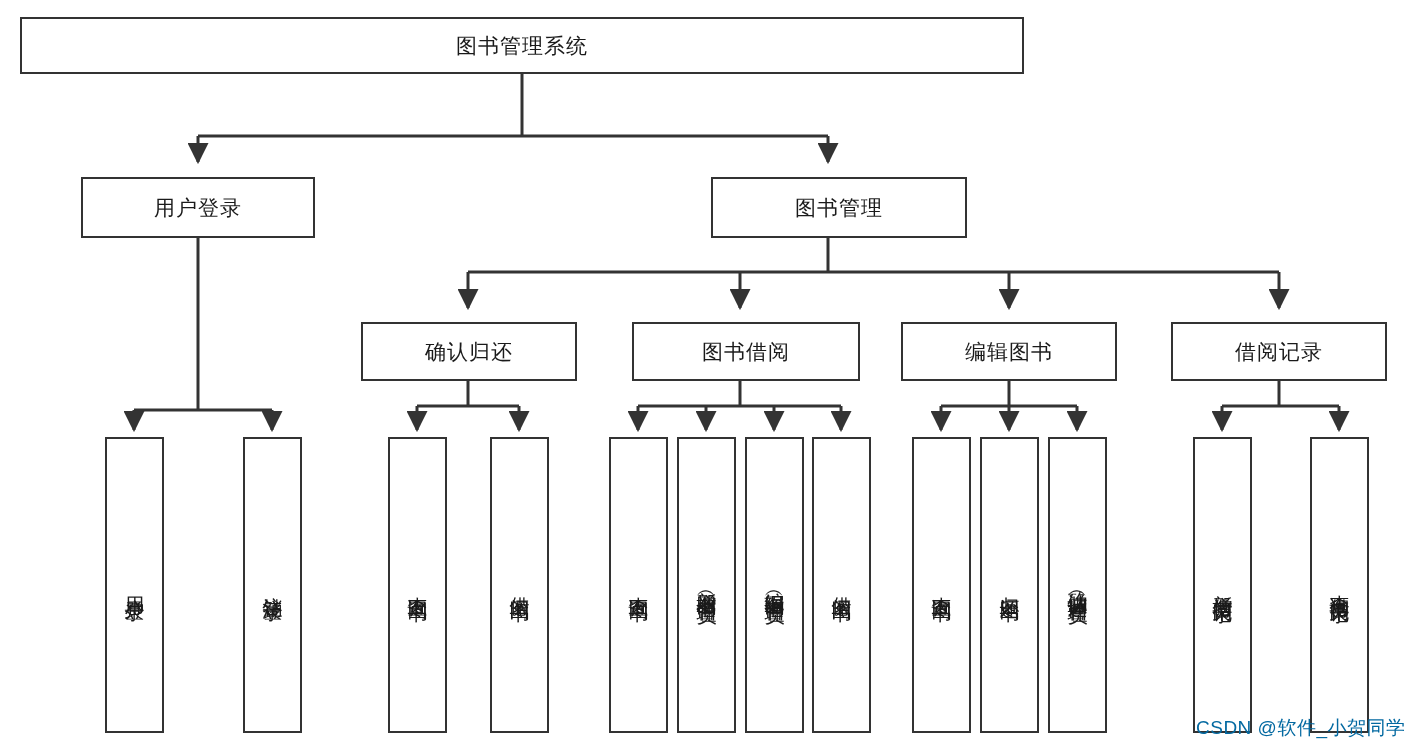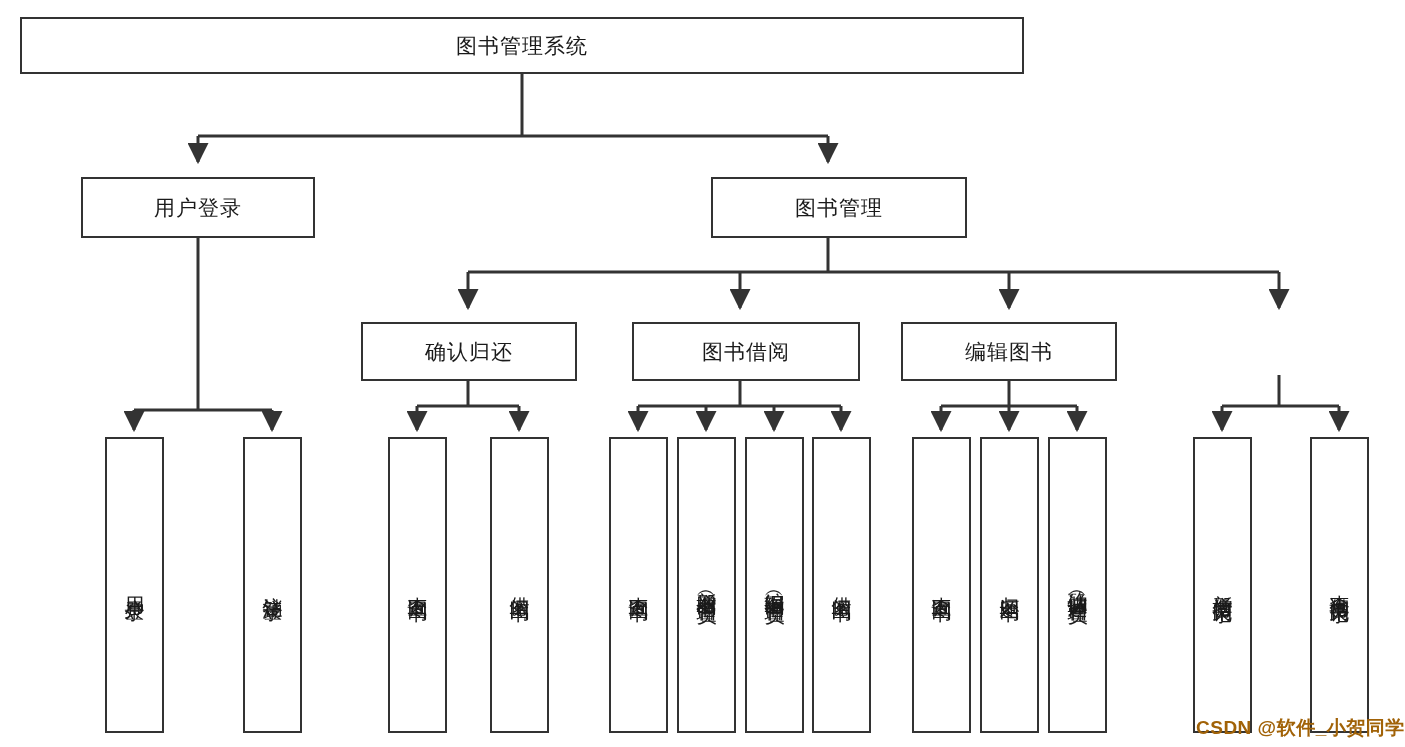--- a/index.html
+++ b/index.html
@@ -47,24 +47,23 @@
     position: absolute;
     left: 0;
     top: 0;
     width: 1405px;
     height: 747px;
     pointer-events: none;
   }
   .watermark {
     position: absolute;
     font-size: 19px;
-    color: #a16207;
+    color: #0369a1;
     white-space: nowrap;
     letter-spacing: 0.5px;
-    font-weight: bold;
   }
 </style>
 </head>
 <body>
 
 <div id="canvas">
 
   <svg id="edges" viewBox="0 0 1405 747" xmlns="http://www.w3.org/2000/svg">
     <defs>
       <marker id="arrow" viewBox="0 0 10 10" refX="9" refY="5" markerWidth="7" markerHeight="7" orient="auto-start-reverse">
@@ -128,20 +127,23 @@
 
   <div class="node horiz" style="left:361px; top:316px; width:216px; height:59px;">
     <span>确认归还</span>
   </div>
   <div class="node horiz" style="left:632px; top:316px; width:228px; height:59px;">
     <span>图书借阅</span>
   </div>
   <div class="node horiz" style="left:901px; top:316px; width:216px; height:59px;">
     <span>编辑图书</span>
   </div>
+  <div class="node horiz" style="left:1171px; top:316px; width:216px; height:59px;">
+    <span>借阅记录</span>
+  </div>
 
   <div class="node vert" style="left:105px; top:437px; width:59px; height:296px;">
     <span>用户登录</span>
   </div>
   <div class="node vert" style="left:243px; top:437px; width:59px; height:296px;">
     <span>注销登录</span>
   </div>
 
   <div class="node vert" style="left:388px; top:437px; width:59px; height:296px;">
     <span>查询图书</span>

